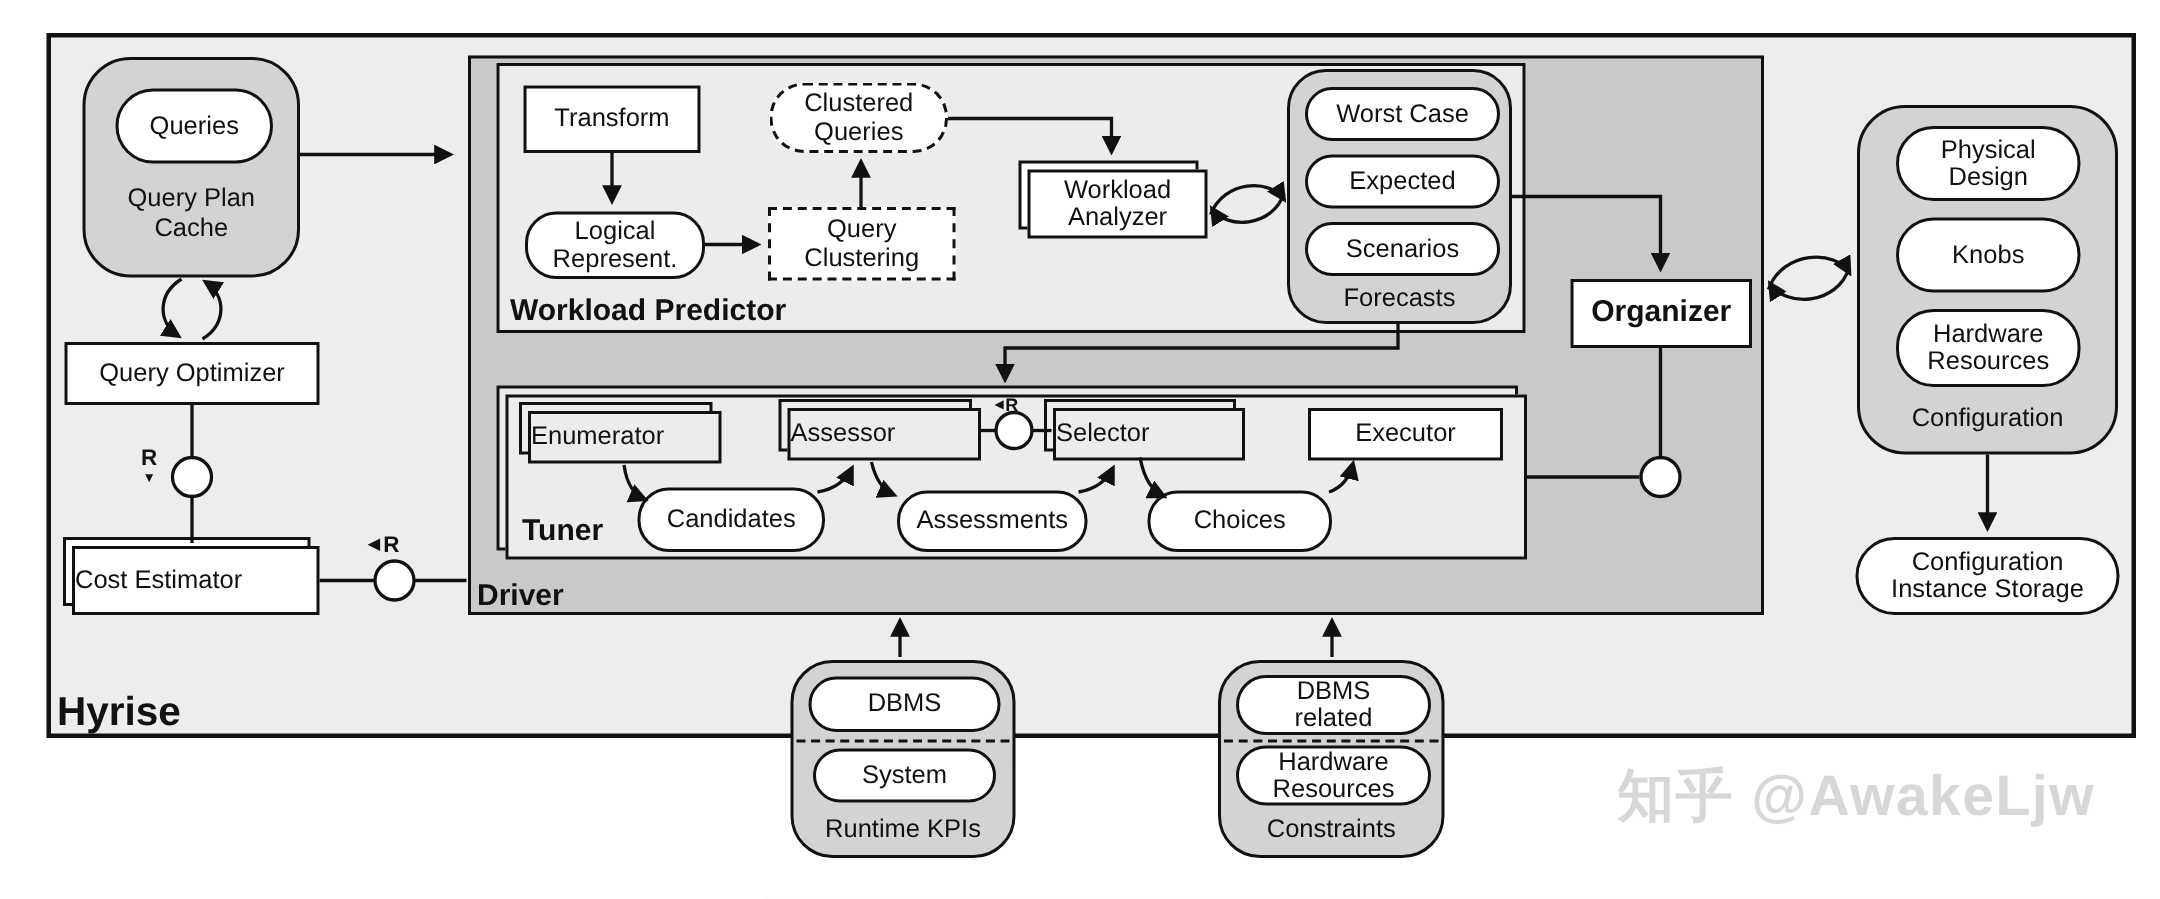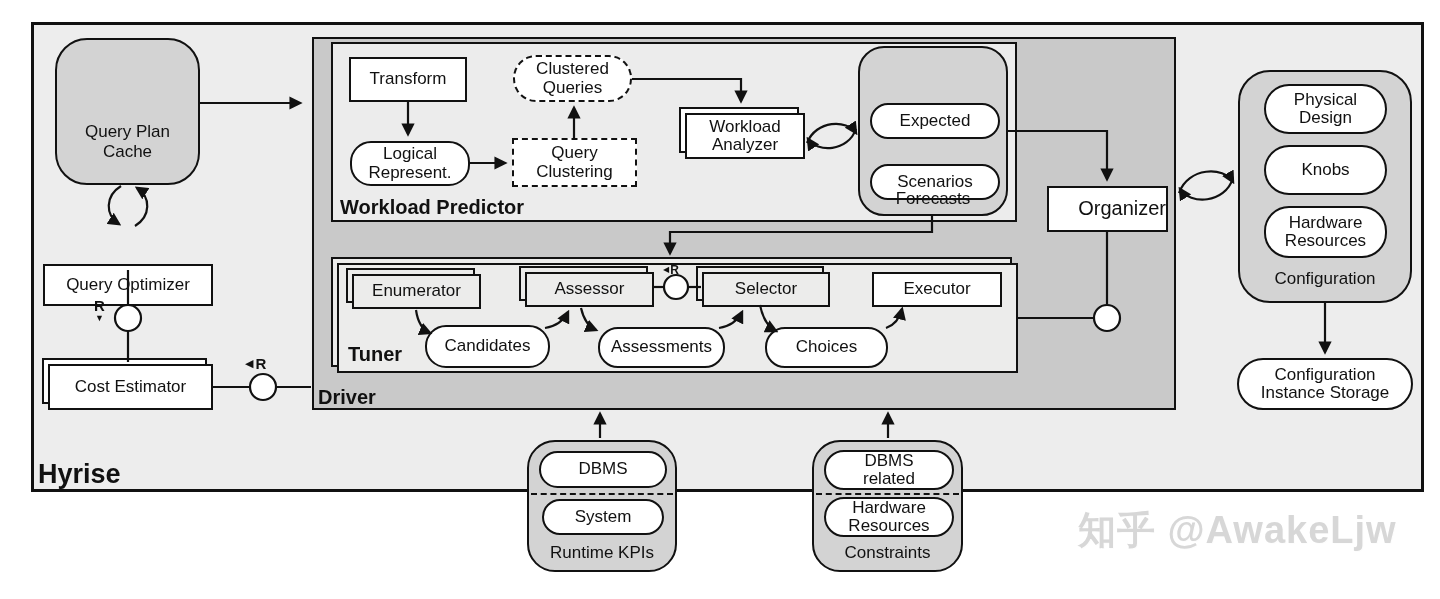--- a/index.html
+++ b/index.html
@@ -6,52 +6,55 @@
   .stage{position:relative;width:1440px;height:599px;background:#fff;overflow:hidden;
          font-family:"Liberation Sans","DejaVu Sans",sans-serif;color:#111;}
   .abs{position:absolute;box-sizing:border-box;}
   .panel{background:#ededed;border:3px solid #111;}
   .subpanel{background:#ececec;border:2.5px solid #111;}
   .graybox{background:#d3d3d3;border:2.2px solid #111;border-radius:28px;}
   .node{background:#fff;border:2px solid #111;display:flex;align-items:center;justify-content:center;
         text-align:center;font-size:17px;line-height:1.08;}
   .stadium{border-radius:22px;}
   .dashed{border-style:dashed;border-width:2px;}
-  .bold{font-weight:normal;justify-content:flex-end;}
+  .bold{font-weight:bold;}
   .seclabel{font-weight:bold;font-size:20px;}
   .caption{position:absolute;left:0;right:0;text-align:center;font-size:17px;}
   
   .stacked{background:transparent;border:none;}
   .stacked .back{position:absolute;top:-6px;left:-6px;width:100%;height:100%;
                  background:#fff;border:2px solid #111;box-sizing:border-box;}
   .stacked .front{position:absolute;inset:0;background:#fff;border:2px solid #111;box-sizing:border-box;
-                  display:flex;align-items:center;justify-content:center;text-align:center;
+                  display:flex;align-items:center;text-align:center;
                   font-size:17px;line-height:1.08;}
   .stacked.graysheet .back,.stacked.graysheet .front{background:#ececeb;border-width:2.5px;}
   .rmark{position:absolute;font-size:15px;font-weight:bold;line-height:1;display:flex;align-items:center;}
   .tri{font-size:9px;line-height:1;}
   svg.layer{position:absolute;inset:0;pointer-events:none;}
   .watermark{position:absolute;font-size:38px;color:#d7d7d7;letter-spacing:1px;
              text-shadow:1px 1px 0 #fdfdfd;font-weight:bold;}
 </style>
 </head>
 <body>
 
 <div class="stage">
 
   <div class="abs panel" style="left:31px;top:22px;width:1393px;height:470px;"></div>
   <div class="abs seclabel" style="left:38px;top:459px;font-size:27px;">Hyrise</div>
 
   <div class="abs graybox" style="left:55px;top:38px;width:145px;height:147px;border-radius:32px;">
+    <div class="abs node stadium" style="left:20px;top:19px;width:105px;height:50px;border-radius:26px;">
+      <span>Queries</span>
+    </div>
     <div class="caption" style="top:82px;">
       <span style="display:inline-block;width:100px;">Query Plan Cache</span>
     </div>
   </div>
 
-  <div class="abs node" style="left:43px;top:228px;width:170px;height:42px;margin-top:36px;">
+  <div class="abs node" style="left:43px;top:228px;width:170px;height:42px;">
     <span>Query Optimizer</span>
   </div>
 
   <div class="abs stacked" style="left:48px;top:364px;width:165px;height:46px;">
     <div class="back"></div>
     <div class="front">
         <span>Cost Estimator</span>
       </div>
   </div>
 
@@ -87,24 +90,27 @@
   </div>
 
   <div class="abs stacked" style="left:685px;top:113px;width:120px;height:46px;">
     <div class="back"></div>
     <div class="front" style="padding:0 12px;">
       <span>Workload Analyzer</span>
     </div>
   </div>
 
   <div class="abs graybox" style="left:858px;top:46px;width:150px;height:170px;border-radius:26px;">
+    <div class="abs node stadium" style="left:10px;top:10px;width:130px;height:36px;border-radius:18px;">
+      <span>Worst Case</span>
+    </div>
     <div class="abs node stadium" style="left:10px;top:55px;width:130px;height:36px;border-radius:18px;text-align:right;">
       <span>Expected</span>
     </div>
-    <div class="abs node stadium" style="left:10px;top:100px;width:130px;height:36px;border-radius:18px;margin-top:16px;">
+    <div class="abs node stadium" style="left:10px;top:100px;width:130px;height:36px;border-radius:18px;">
       <span>Scenarios</span>
     </div>
     <div class="caption" style="top:141px;">Forecasts</div>
   </div>
 
   <div class="abs stacked graysheet" style="left:337px;top:263px;width:681px;height:110px;">
     <div class="back"></div>
     <div class="front"></div>
     <div class="abs seclabel" style="left:11px;top:80px;">Tuner</div>
 

